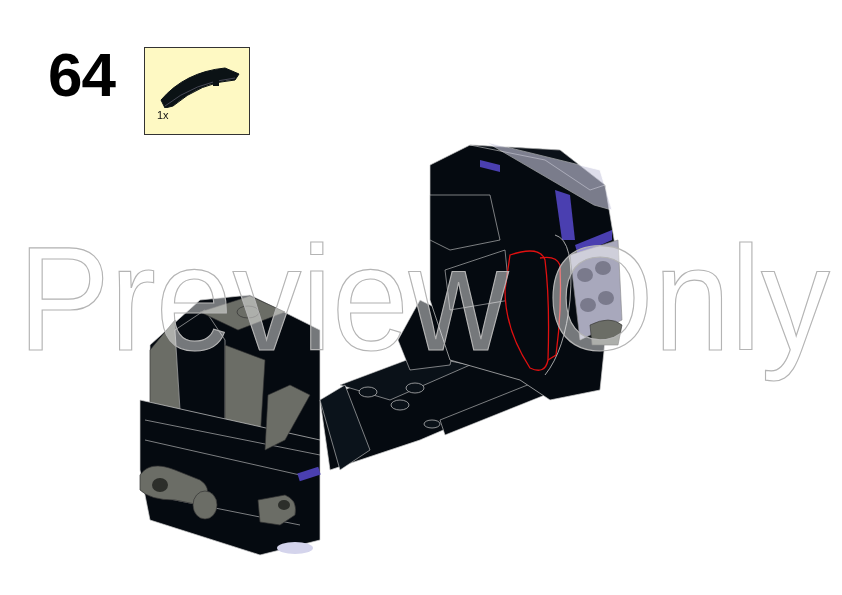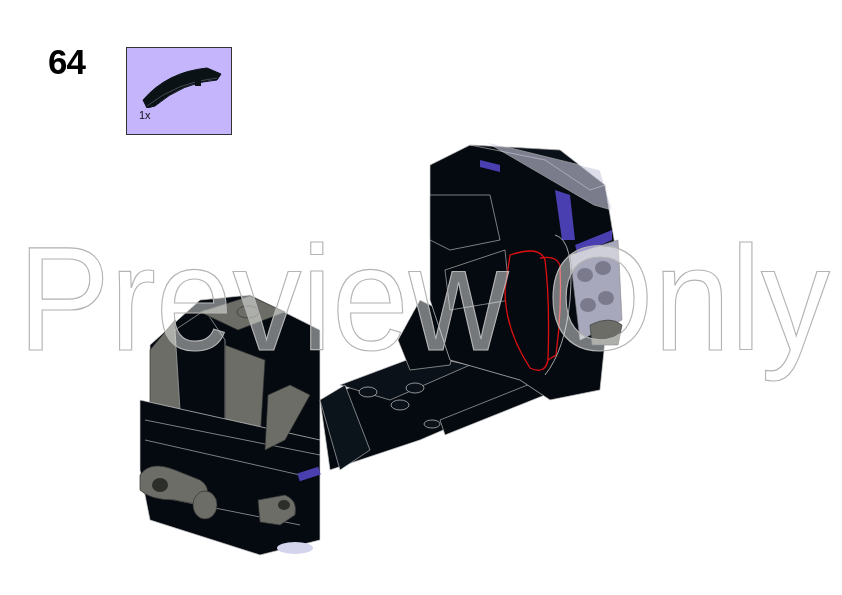--- a/index.html
+++ b/index.html
@@ -1,18 +1,18 @@
 <!DOCTYPE html>
 <html><head>
   <meta charset="utf-8">
   <style>
     html, body { margin: 0; padding: 0; background: #ffffff; }
     body { width: 842px; height: 595px; position: relative; overflow: hidden; font-family: "Liberation Sans", sans-serif; }
-    .step-number { position: absolute; left: 48px; top: 44px; font-size: 35px; font-weight: bold; color: #000; line-height: 1; letter-spacing: -1px; }
-    .parts-box { position: absolute; left: 126px; top: 47px; width: 106px; height: 88px; background: #c4b5fd; border: 1.5px solid #333; box-sizing: border-box; }
+    .step-number { position: absolute; left: 48px; top: 44px; font-size: 62px; font-weight: bold; color: #000; line-height: 1; letter-spacing: -1px; }
+    .parts-box { position: absolute; left: 144px; top: 47px; width: 106px; height: 88px; background: #fef9c3; border: 1.5px solid #333; box-sizing: border-box; }
     .parts-qty { position: absolute; left: 12px; top: 61px; font-size: 11px; color: #111; }
     .part-icon { position: absolute; left: 10px; top: 8px; }
     .model { position: absolute; left: 0; top: 0; }
     .watermark { position: absolute; left: 0; top: 0; pointer-events: none; }
     .wm-text { font-family: "Liberation Sans", sans-serif; font-size: 148px; fill: rgba(255,255,255,0.45); stroke: #b4b4b4; stroke-width: 1.2px; }
   </style>
 </head>
 <body>
 
 <div class="step-number">64</div>

